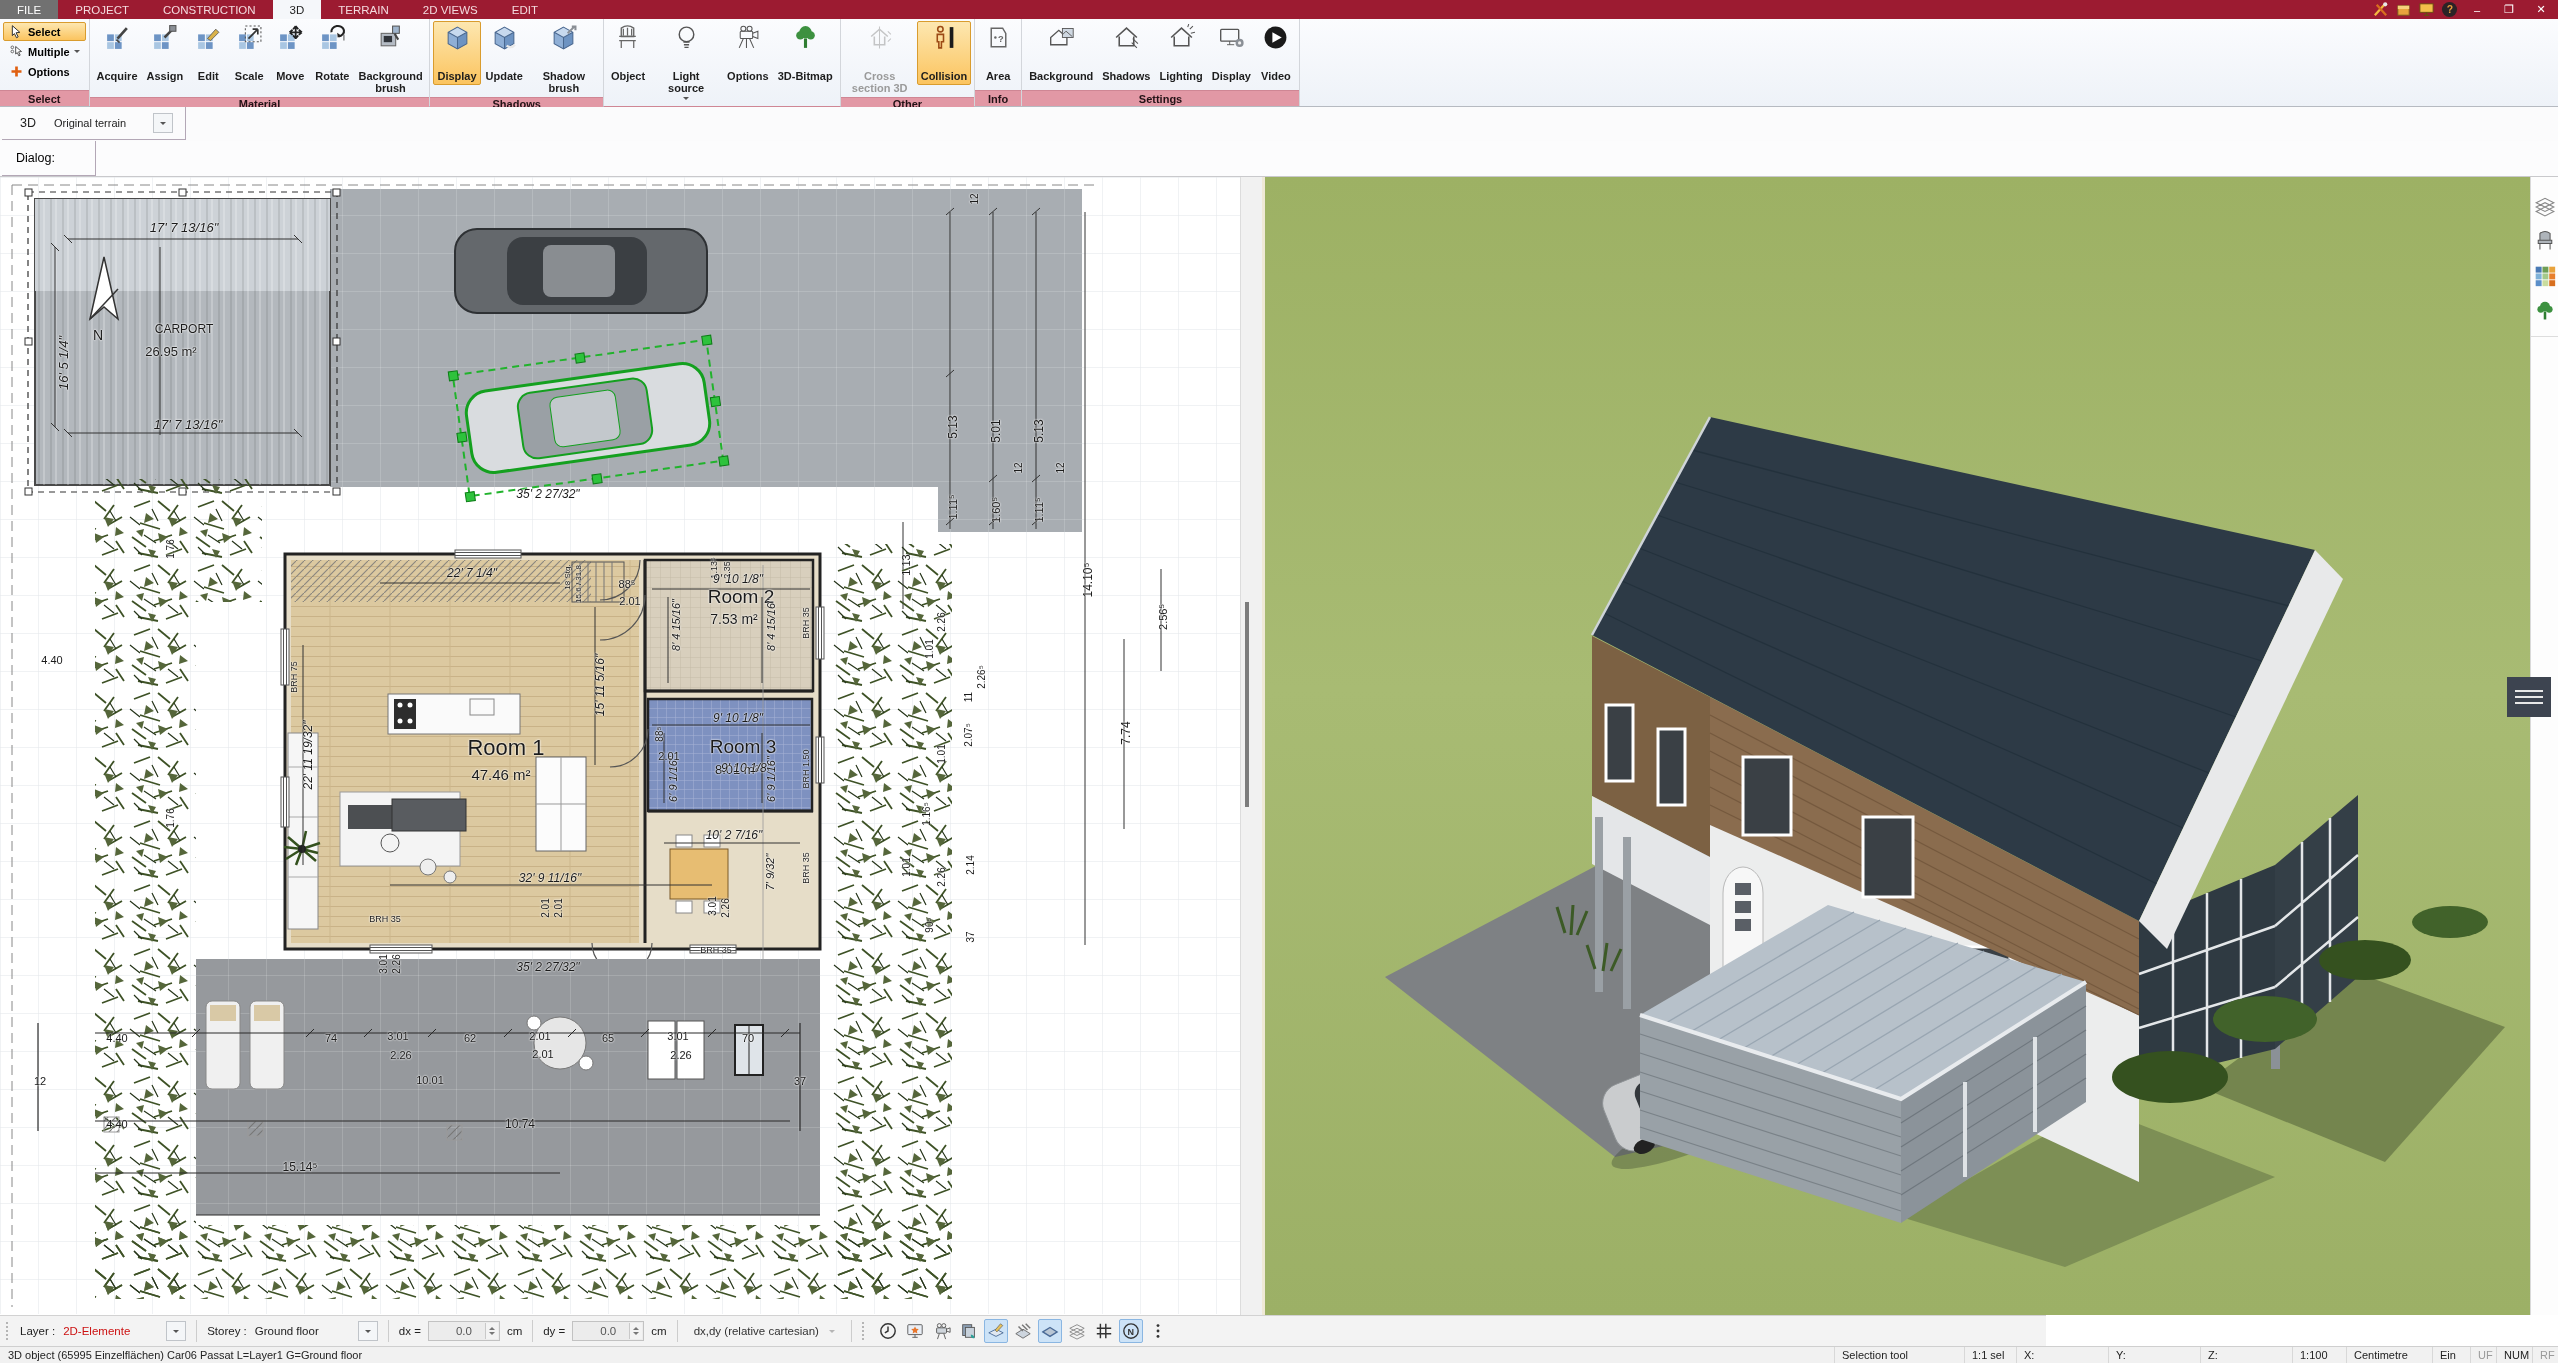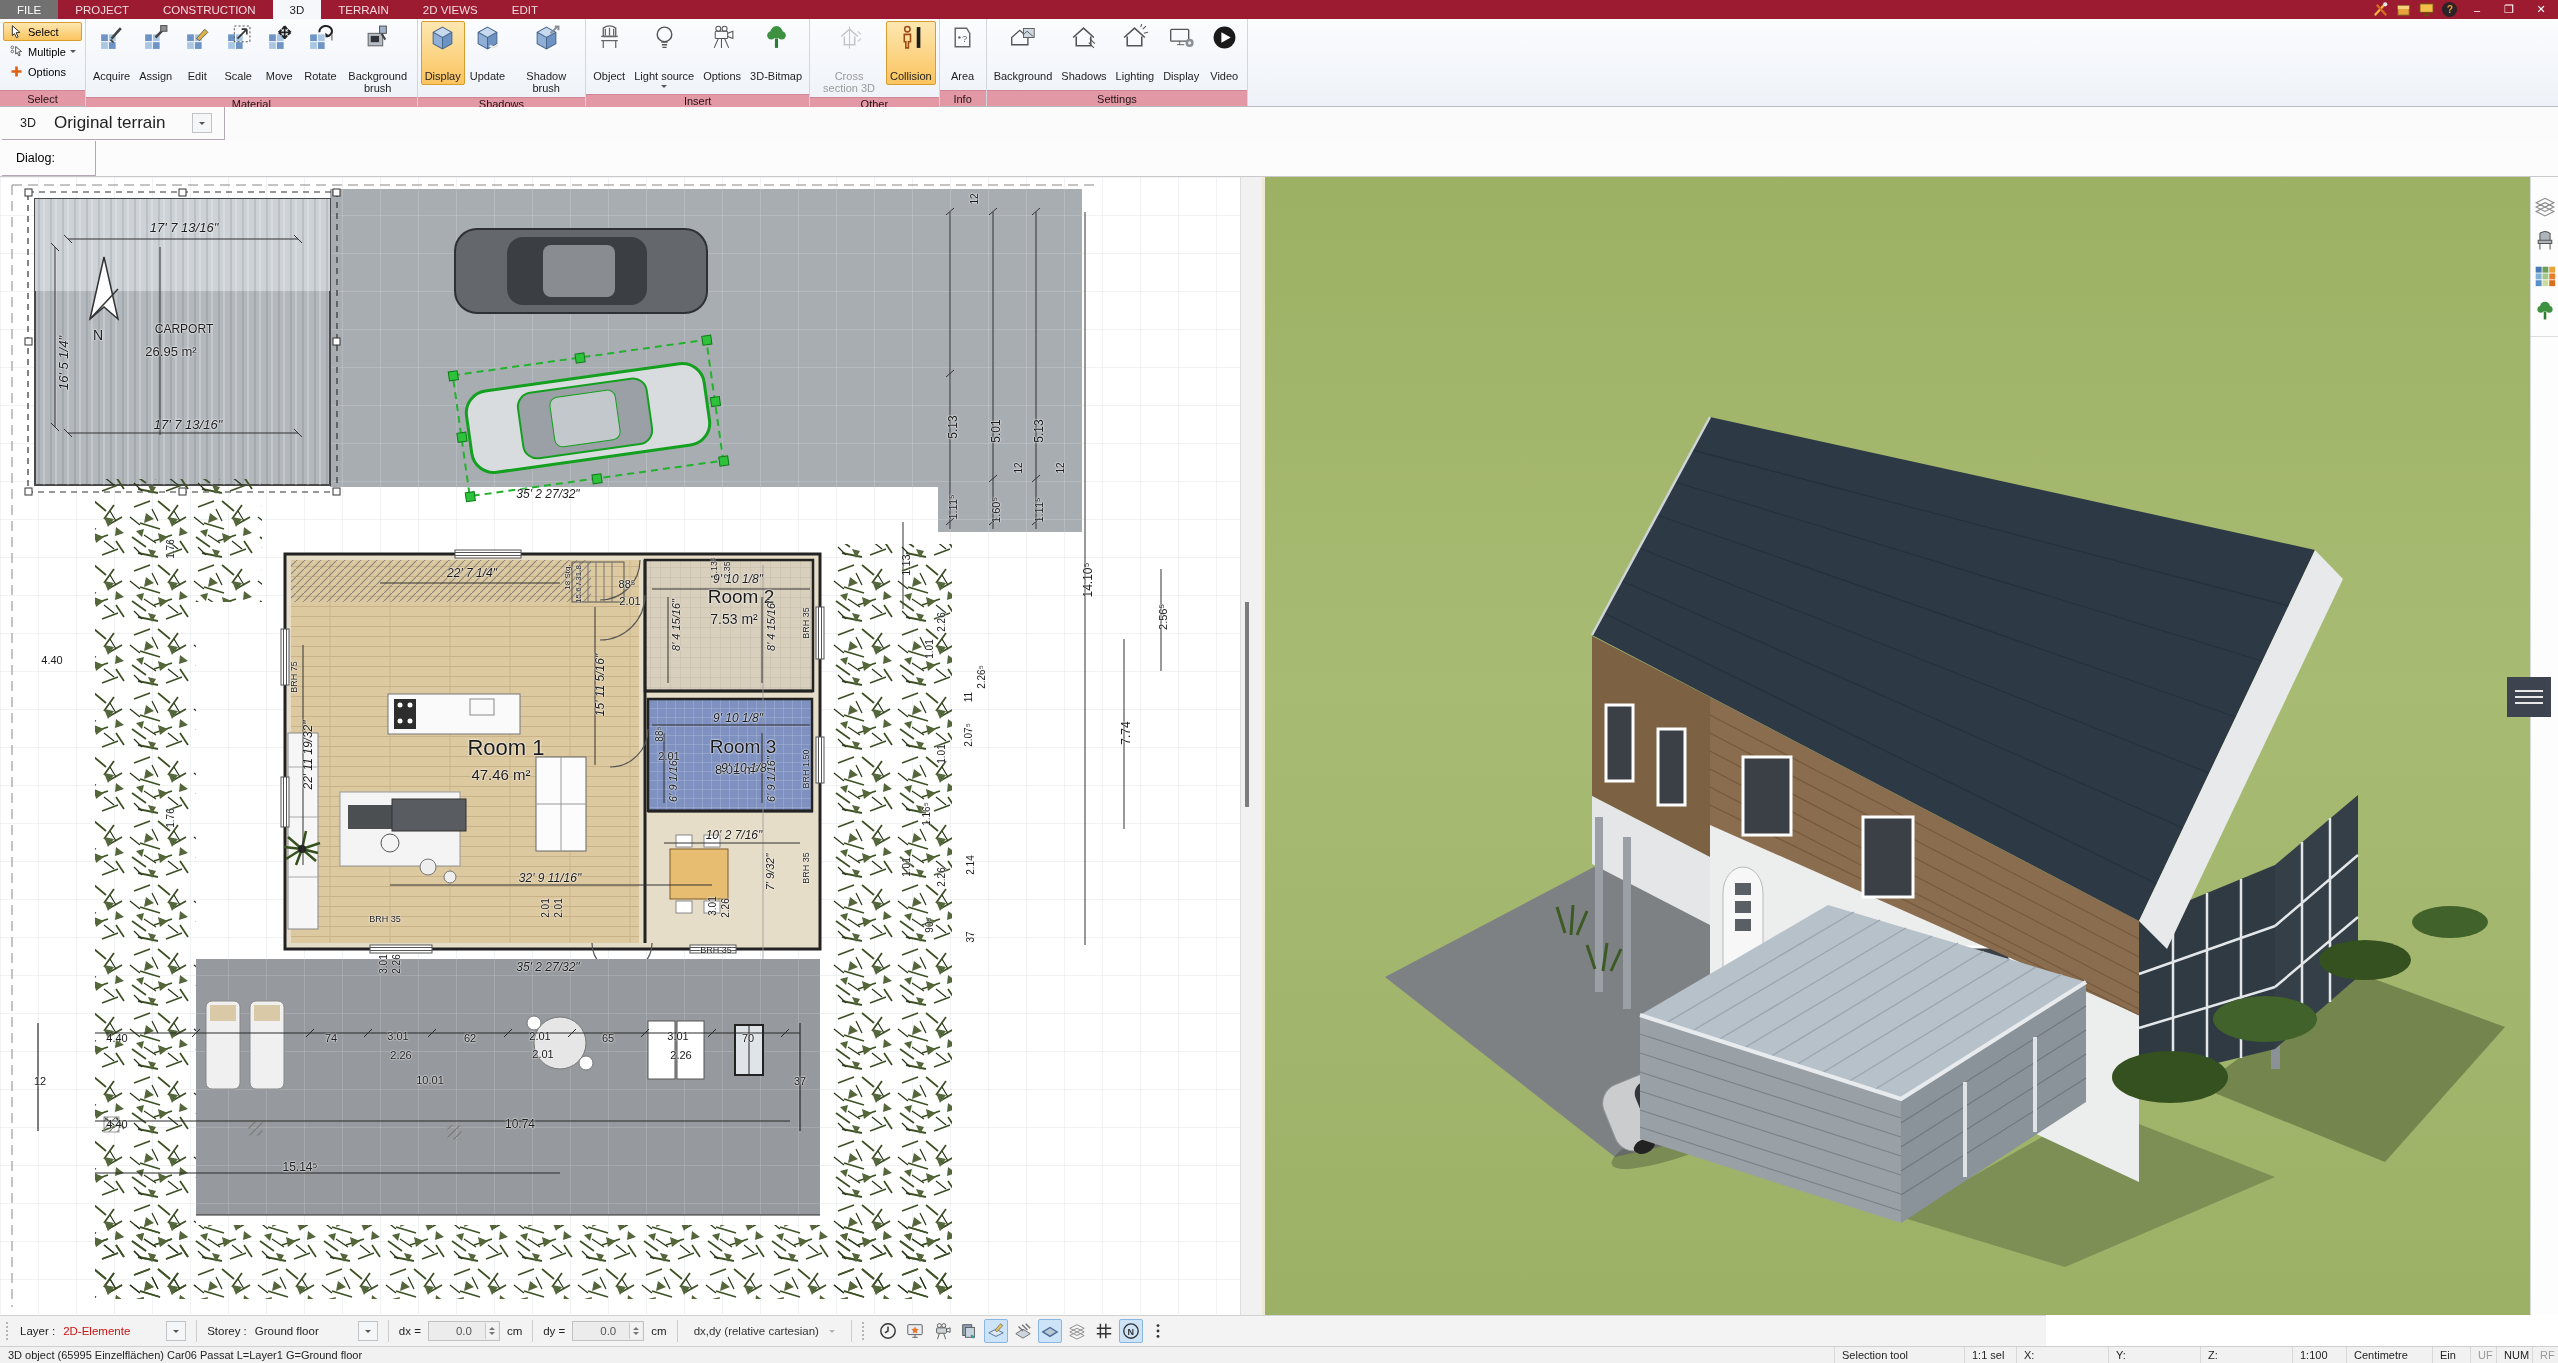--- a/index.html
+++ b/index.html
@@ -12,21 +12,21 @@
   #tabs { display:flex; height:19px; }
   .tab { padding:0 17px; font-size:11.5px; color:#f3dade; display:flex; align-items:center; cursor:default; }
   .tab.file { background:#717171; color:#fff; }
   .tab.active { background:#f5f7fa; color:#222; }
   #tb-right { margin-left:auto; display:flex; align-items:center; gap:6px; padding-right:4px; }
   .tb-ico { width:17px; height:17px; }
   .tb-ico svg { width:100%; height:100%; }
   .winbtn { width:26px; height:17px; color:#fff; font-size:11px; display:flex; align-items:center; justify-content:center; }
 
   
-  #ribbon { position:absolute; left:0; top:19px; width:2558px; height:88px; background:linear-gradient(#fbfcfe,#eef2f8); border-bottom:1px solid #b6bac1; display:flex; }
+  #ribbon { position:absolute; left:0; top:19px; width:2558px; height:88px; background:linear-gradient(#fbfcfe,#eef2f8); border-bottom:1px solid #b6bac1; display:flex;font-weight:bold; }
   .rgroup { display:flex; flex-direction:column; border-right:1px solid #d3d6db; }
   .rbody { flex:1; display:flex; align-items:flex-start; padding:2px 3px 0 3px; gap:1px; }
   .rbody.stack { flex-direction:column; align-items:stretch; gap:1px; padding-top:3px; }
   .rbtn { display:flex; flex-direction:column; align-items:center; padding:2px 3px; border:1px solid transparent; border-radius:2px; min-width:40px; }
   .rbtn .ricon { width:27px; height:27px; }
   .rbtn .ricon svg { width:100%; height:100%; }
   .rbtn .rlabel { font-size:11px; color:#1d1d1d; text-align:center; line-height:1.1; max-width:64px; margin-top:19px; }
   .rbtn.active { background:linear-gradient(#fde7b0,#fbc45f); border-color:#d99c2e; }
   .rbtn.disabled .rlabel { color:#9a9a9a; }
   .rbtn.disabled .ricon { opacity:.55; }
@@ -34,21 +34,21 @@
   .srow .ricon { width:15px; height:15px; } .srow .ricon svg{width:100%;height:100%;}
   .srow .rlabel { font-size:11px; }
   .srow.active { background:linear-gradient(#fde7b0,#fbc45f); border-color:#d99c2e; }
   .rgname { height:16px; background:#e298a5; color:#231216; font-size:11px; display:flex; align-items:center; justify-content:center; border-top:1px solid #cf8694; }
   .chev { width:0; height:0; border:3.5px solid transparent; border-top-color:#555; margin-top:3px; display:inline-block; }
 
   
   #viewbar { position:absolute; left:0; top:107px; width:2558px; height:34px; background:#fbfbfc; }
   #viewbox { position:absolute; left:2px; top:0; height:33px; border-right:1px solid #b3a7b6; border-bottom:1px solid #b3a7b6; display:flex; align-items:center; gap:18px; padding:0 12px 0 18px; background:#fbfbfc; }
   #viewbox .vlab { font-size:12.5px; color:#222; }
-  .selbox { display:flex; align-items:center; gap:27px; font-size:17px; color:#222;text-align:right; }
+  .selbox { display:flex; align-items:center; gap:27px; font-size:11px; color:#222;text-align:right; }
   .chevbox { width:20px; height:20px; border:1px solid #c0c4c9; background:#f4f6f8; display:flex; align-items:center; justify-content:center; }
   #dialogbar { position:absolute; left:0; top:141px; width:2558px; height:36px; background:#fcfcfd; border-bottom:1px solid #c9c9cc; }
   #dialogbox { position:absolute; left:2px; top:0; height:35px; border-right:1px solid #b3a7b6; border-bottom:1px solid #b3a7b6; display:flex; align-items:center; padding:0 40px 0 14px; font-size:12.5px; background:#fcfcfd; }
 
   
   #main { position:absolute; left:0; top:177px; width:2558px; height:1138px; }
   #plan-pane { position:absolute; left:0; top:0; width:1240px; height:1138px; background:#fff; }
   #plan-labels { position:absolute; inset:0; pointer-events:none; }
   .plab { position:absolute; color:#1b1b1b; white-space:nowrap; transform:translate(-50%,-50%); text-shadow:0 0 2px rgba(255,255,255,.9),0 0 2px rgba(255,255,255,.9); }
   .plab.i { font-style:italic; }

